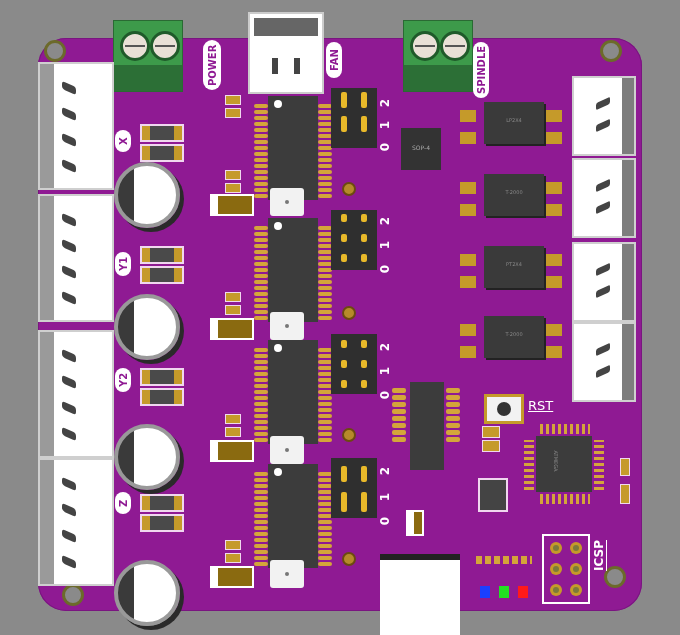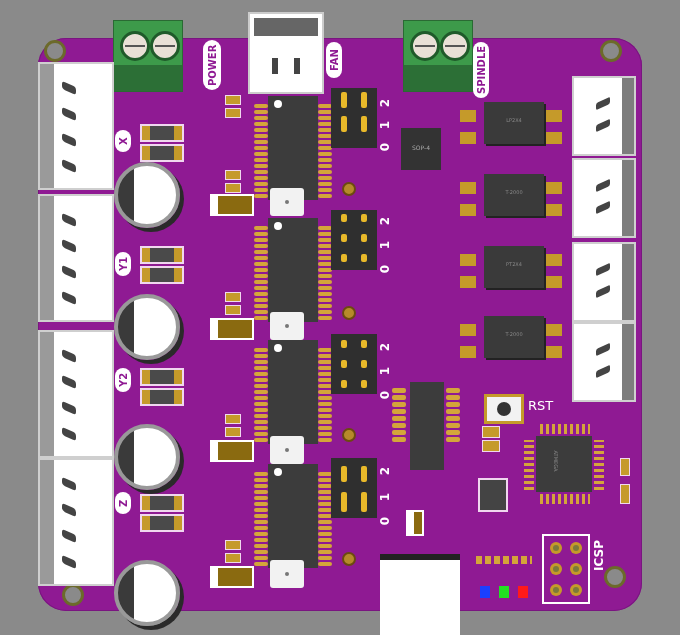--- a/index.html
+++ b/index.html
@@ -43,21 +43,21 @@
   .sop4 span{position:absolute;left:0;right:0;top:16px;text-align:center;font-size:6px;color:#aaa;}
   .tqfp{position:absolute;width:56px;height:56px;background:#3c3c3c;}
   .tqfp span{position:absolute;left:10px;top:22px;font-size:5px;color:#888;transform:rotate(90deg);}
   .usb{position:absolute;width:80px;height:80px;background:#fff;border-top:6px solid #222;}
   .led{position:absolute;width:10px;height:12px;}
   .icsp{position:absolute;width:44px;height:66px;border:2px solid #fff;}
   .icsp .p{position:absolute;width:12px;height:12px;border-radius:50%;background:#c59a2a;}
   .icsp .p::after{content:"";position:absolute;left:3px;top:3px;width:6px;height:6px;border-radius:50%;background:#7a7a3a;}
   .btn{position:absolute;width:34px;height:24px;background:#f2f2f2;border:3px solid #c59a2a;}
   .btn::after{content:"";position:absolute;left:10px;top:5px;width:14px;height:14px;border-radius:50%;background:#333;}
-  .label{position:absolute;color:#fff;font-size:13px;}
+  .label{position:absolute;color:#fff;font-size:13px;text-decoration:underline;}
 </style>
 </head>
 <body>
 
 <div class="board"></div>
 
 <div class="hole" style="left:44px;top:40px"></div>
 <div class="hole" style="left:600px;top:40px"></div>
 <div class="hole" style="left:62px;top:584px"></div>
 <div class="hole" style="left:604px;top:566px"></div>

